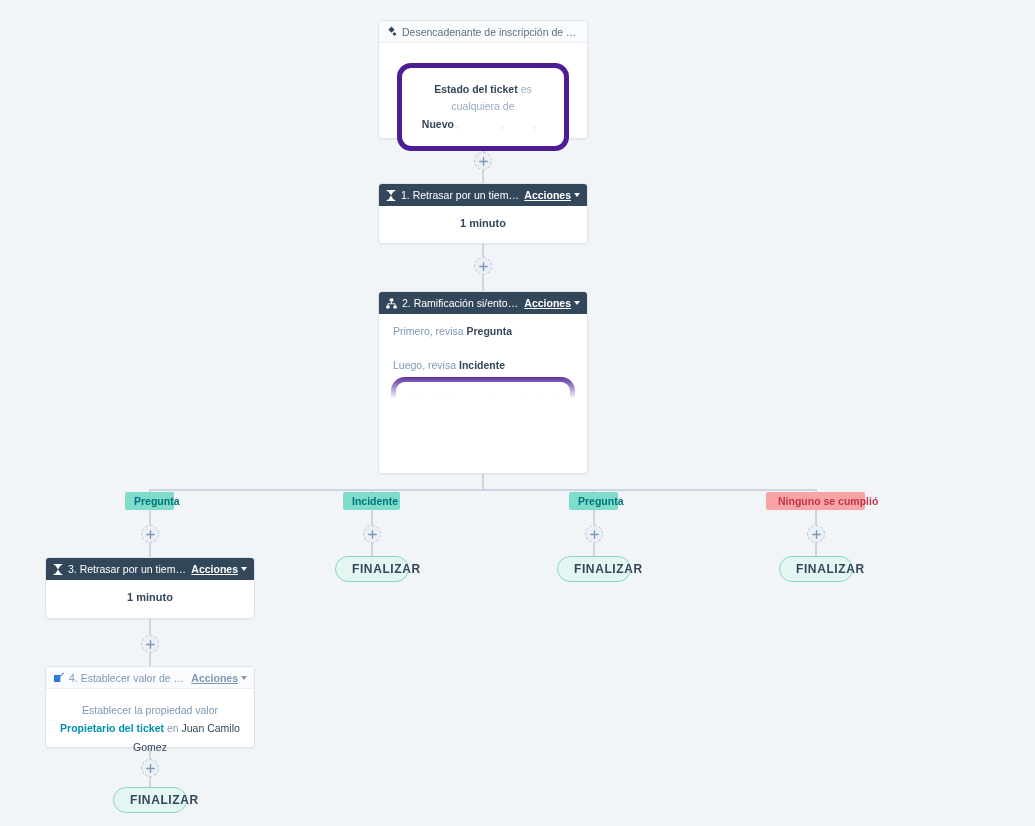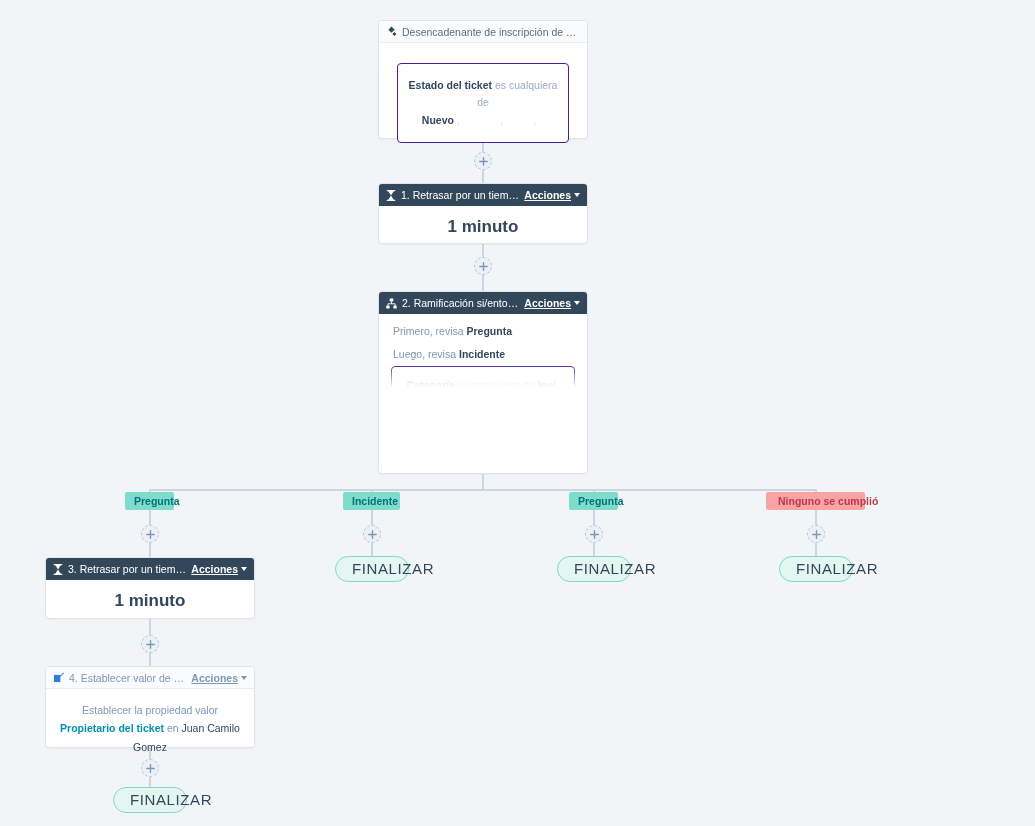--- a/index.html
+++ b/index.html
@@ -112,46 +112,46 @@
 
   .head-icon { flex: 0 0 auto; display:flex; align-items:center; }
 
   .node-body {
     padding: 14px 12px;
     box-sizing: border-box;
   }
 
   
   .cond-box {
-    border: 1px solid #4c1d95;
-    border-radius: 4px;
+    border: 5px solid #4c1d95;
+    border-radius: 14px;
     background: #fff;
     padding: 13px 10px;
     text-align: center;
     font-size: 10.5px;
     line-height: 1.65;
     color: #99acc2;
     box-sizing: border-box;
   }
   .cond-box b { color: #33475b; font-weight: bold; }
 
   .center-text {
     text-align: center;
-    font-size: 17px;
+    font-size: 11px;
     color: #33475b;
     font-weight: bold;
   }
 
   .branch-label-text {
     font-size: 10.5px;
     color: #7c98b6;
     margin: 0 0 6px 2px;
   }
   .branch-label-text b { color: #33475b; }
-  .branch-label-text.second { margin-top: 11px; }
+  .branch-label-text.second { margin-top: 22px; }
 
   .fade-wrap {
     position: relative;
     overflow: hidden;
   }
   .fade-wrap::after {
     content: "";
     position: absolute;
     left: 0; right: 0; bottom: 0;
     height: 26px;
@@ -204,22 +204,22 @@
   
   .finalizar {
     position: absolute;
     height: 26px;
     line-height: 24px;
     padding: 0 16px;
     border: 1px solid #86d6c6;
     background: #e3f6f1;
     color: #33475b;
     border-radius: 14px;
-    font-size: 15px;
-    font-weight: normal;
+    font-size: 12px;
+    font-weight: bold;
     letter-spacing: 0.6px;
     text-align: center;
     box-sizing: border-box;
     cursor: pointer;
     z-index: 3;
   }
 
   .prop-text {
     text-align: center;
     font-size: 10.5px;

